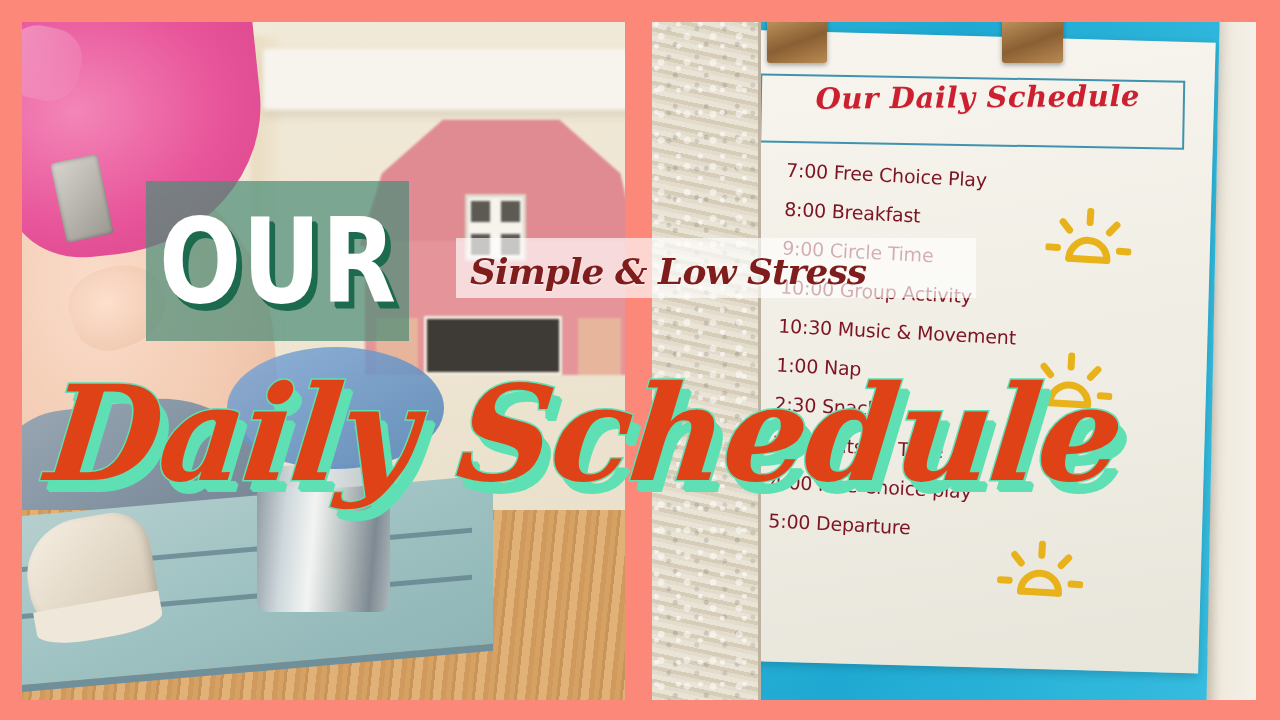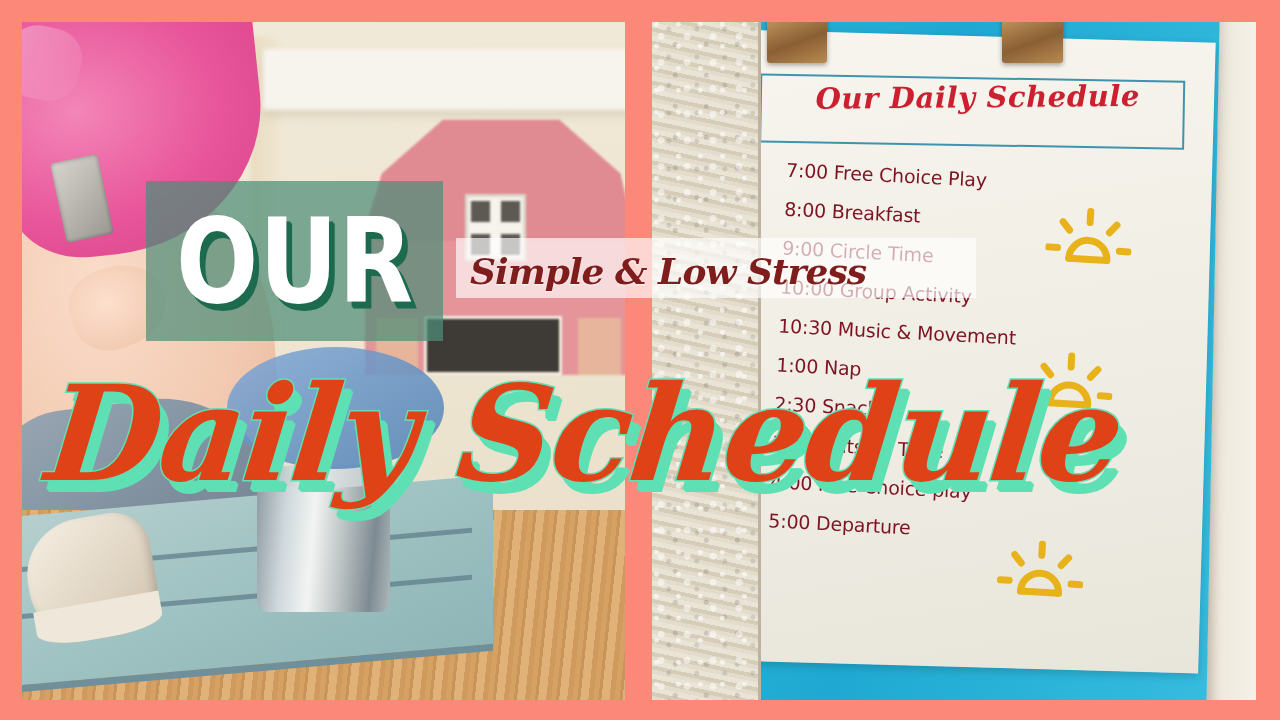--- a/index.html
+++ b/index.html
@@ -247,21 +247,21 @@
     width:86px; height:64px;
   }
   .sun svg { width:100%; height:100%; display:block; }
   .sun.s1 { left:66%; top:26%; transform:rotate(2deg); }
   .sun.s2 { left:63%; top:49%; transform:rotate(2deg); }
   .sun.s3 { left:58%; top:79%; transform:rotate(2deg); }
 
   
   #our-badge {
     position:absolute; left:146px; top:181px;
-    width:297px; height:160px;
+    width:263px; height:160px;
     background:rgba(77,142,120,.72);
     display:flex; align-items:center; justify-content:center;
     z-index:20;
   }
   #our-text {
     font-family:"DejaVu Sans", sans-serif;
     font-weight:bold;
     font-size:118px;
     line-height:.9;
     color:#ffffff;

